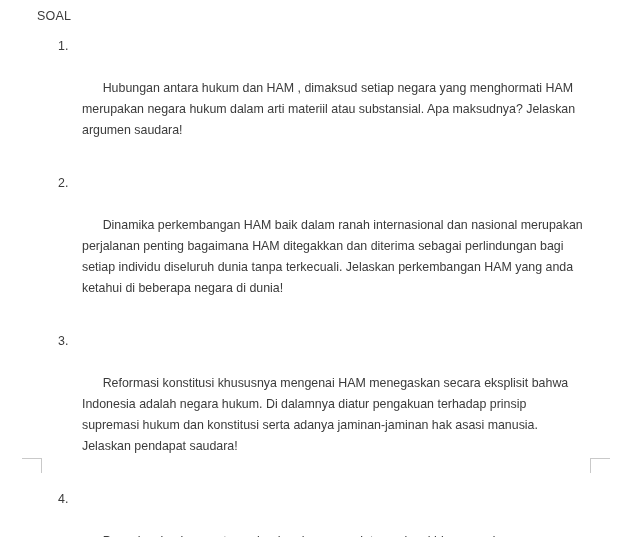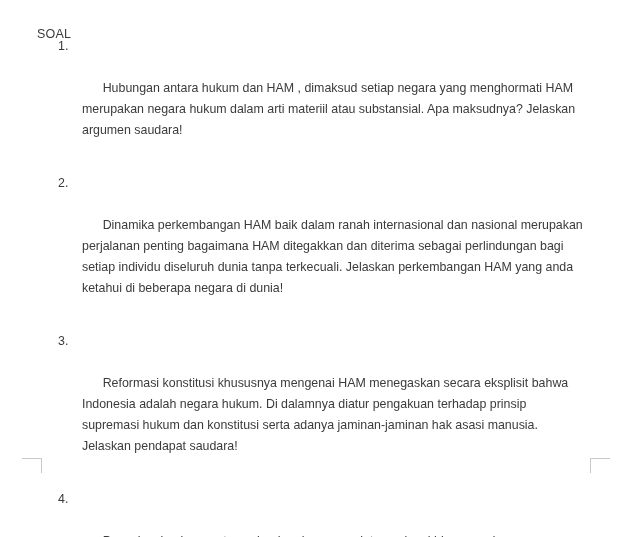--- a/index.html
+++ b/index.html
@@ -20,21 +20,21 @@
     position: relative;
     width: 630px;
     height: 537px;
     background: #ffffff;
     box-sizing: border-box;
   }
 
   .doc-title {
     position: absolute;
     left: 37px;
-    top: 26px;
+    top: 8px;
     font-size: 12.5px;
     line-height: 16px;
     letter-spacing: 0.2px;
     color: #3b3b3b;
     white-space: pre;
   }
 
   .question-list {
     position: absolute;
     left: 0;

